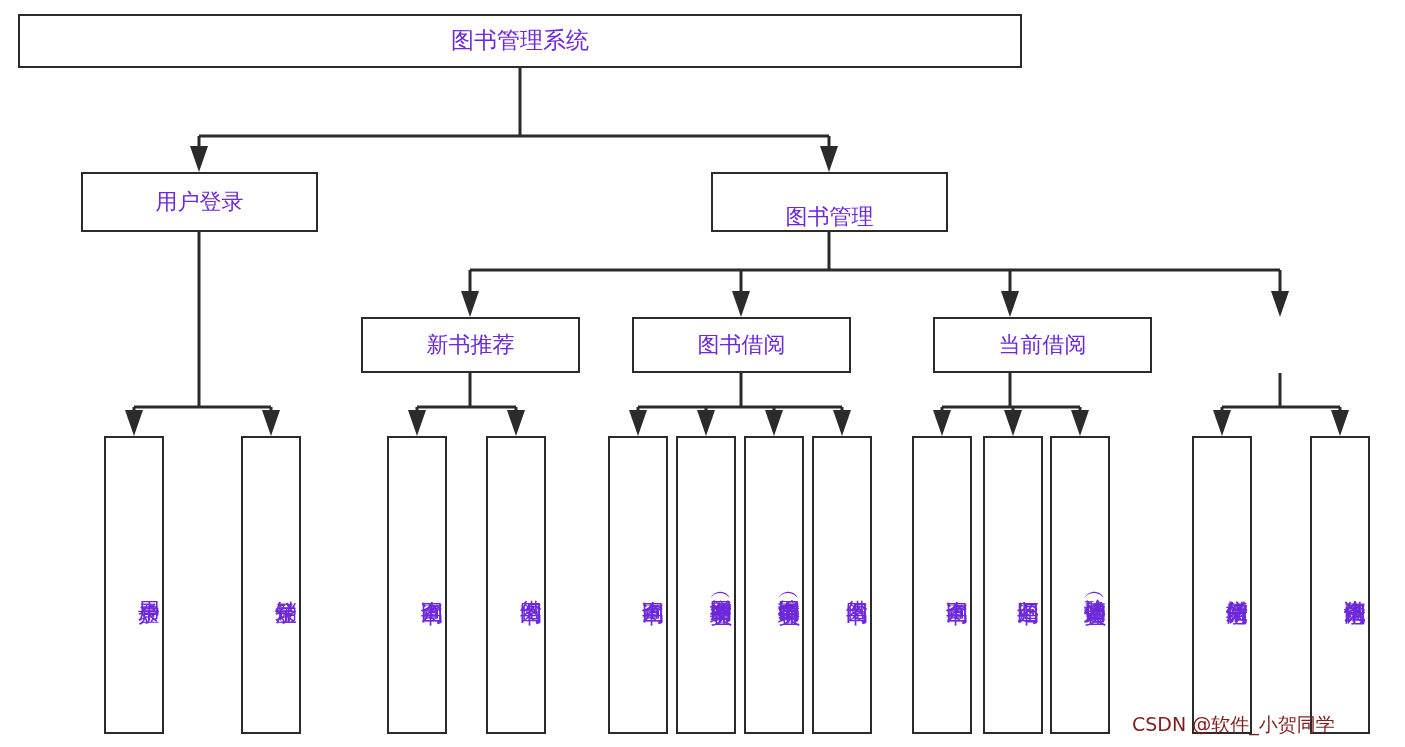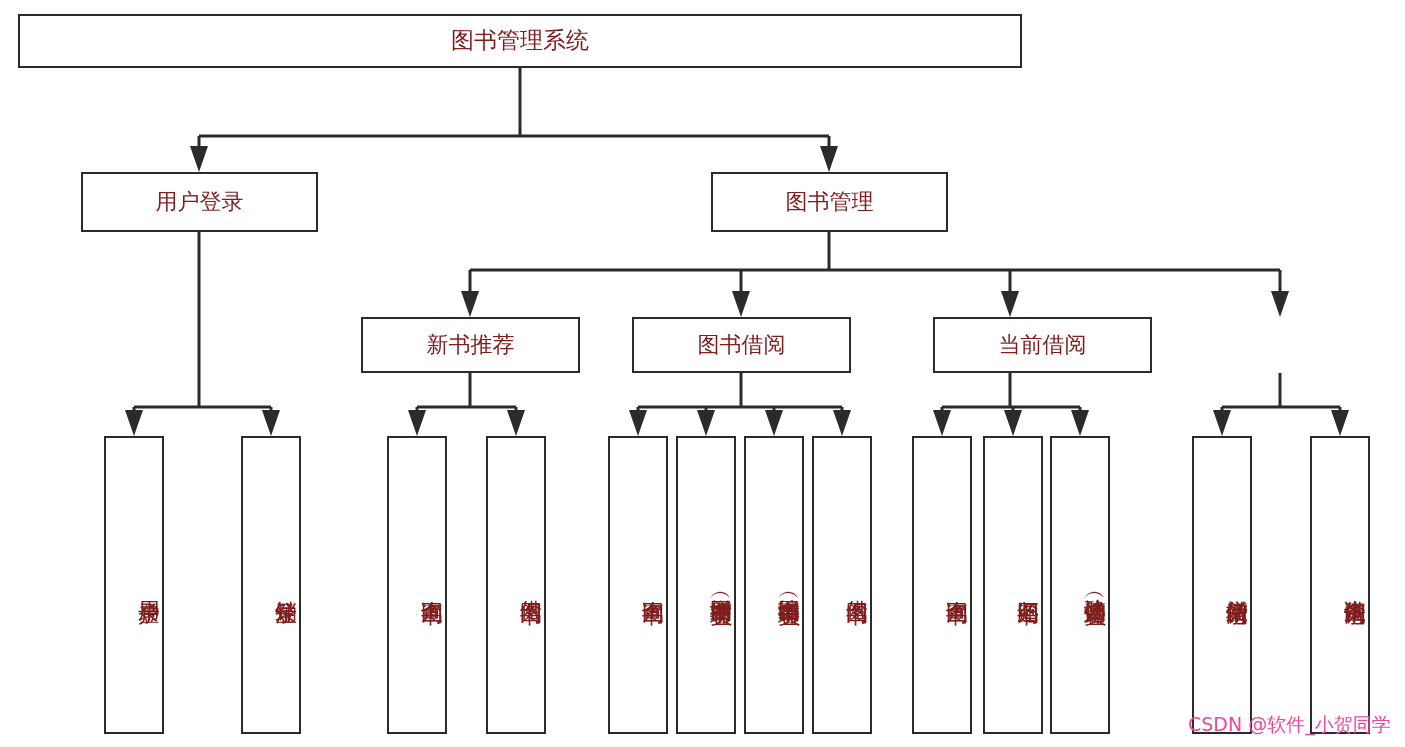--- a/index.html
+++ b/index.html
@@ -27,21 +27,21 @@
     pointer-events: none;
   }
   .node {
     position: absolute;
     box-sizing: border-box;
     background: #ffffff;
     border: 2px solid #2b2b2b;
     display: flex;
     align-items: center;
     justify-content: center;
-    color: #7f1d1d;
+    color: #6d28d9;
     text-align: center;
     line-height: 1.18;
     z-index: 2;
   }
   .node.root {
     font-size: 23px;
   }
   .node.level2 {
     font-size: 22px;
   }
@@ -56,24 +56,24 @@
     align-items: flex-start;
     justify-content: center;
     letter-spacing: 1px;
   }
   .node.leaf .leaf-text {
     display: block;
     white-space: pre-line;
   }
   .watermark {
     position: absolute;
-    left: 1188px;
+    left: 1132px;
     top: 712px;
     font-size: 19px;
-    color: #ec4899;
+    color: #7f1d1d;
     white-space: nowrap;
     z-index: 5;
     font-family: "DejaVu Sans", "Liberation Sans", sans-serif;
   }
 </style>
 </head>
 <body>
 
 <div id="diagram-root">
 
@@ -132,21 +132,21 @@
       <path d="M1331,410 L1349,410 L1340,436 Z" fill="#2b2b2b"></path>
     </svg>
 
   <div class="node root" style="left: 18px; top: 14px; width: 1004px; height: 54px;">
     <span>图书管理系统</span>
   </div>
 
   <div class="node level2" style="left: 81px; top: 172px; width: 237px; height: 60px;">
     <span>用户登录</span>
   </div>
-  <div class="node level2" style="left: 711px; top: 172px; width: 237px; height: 60px;">
+  <div class="node level2" style="left: 711px; top: 172px; width: 237px; height: 60px; align-items: flex-end;">
     <span>图书管理</span>
   </div>
 
   <div class="node level3" style="left: 361px; top: 317px; width: 219px; height: 56px;">
     <span>新书推荐</span>
   </div>
   <div class="node level3" style="left: 632px; top: 317px; width: 219px; height: 56px;">
     <span>图书借阅</span>
   </div>
   <div class="node level3" style="left: 901px; top: 317px; width: 219px; height: 56px; margin-left: 32px;">

